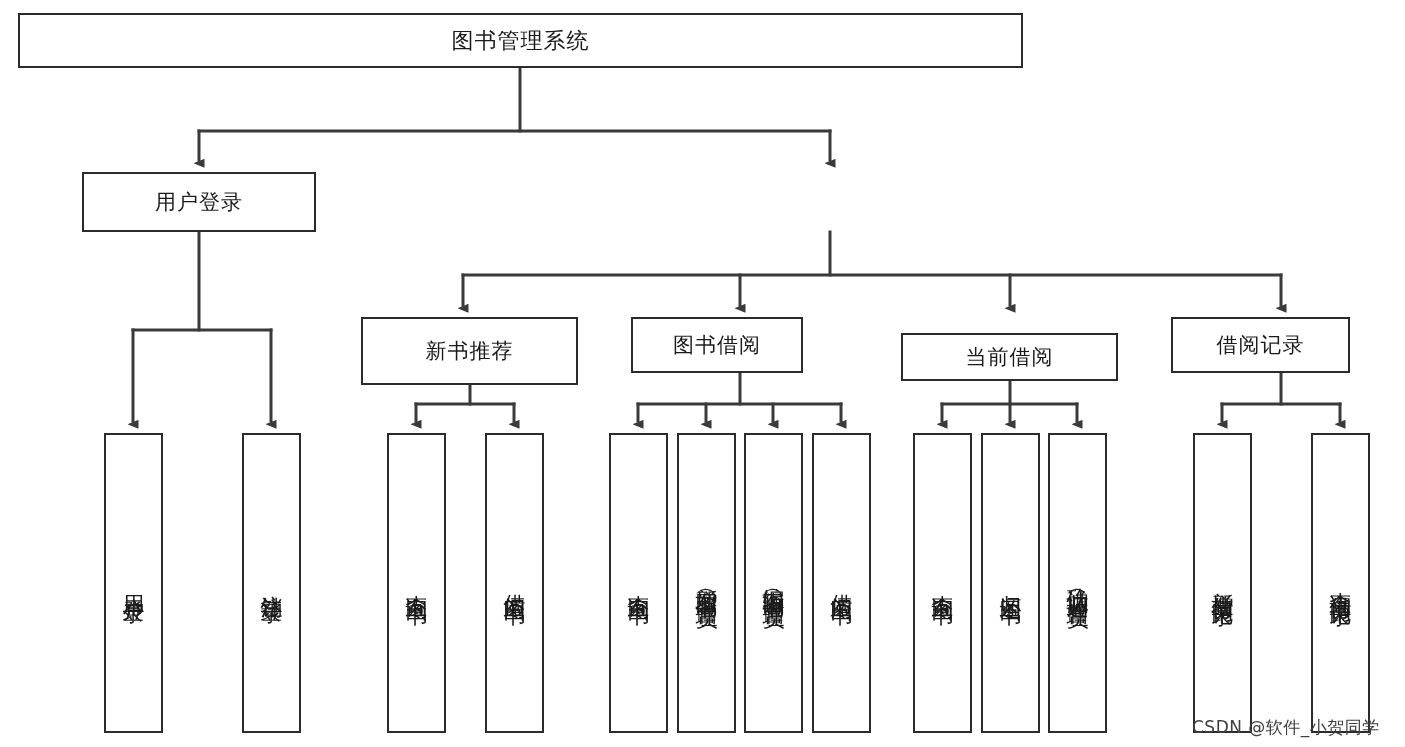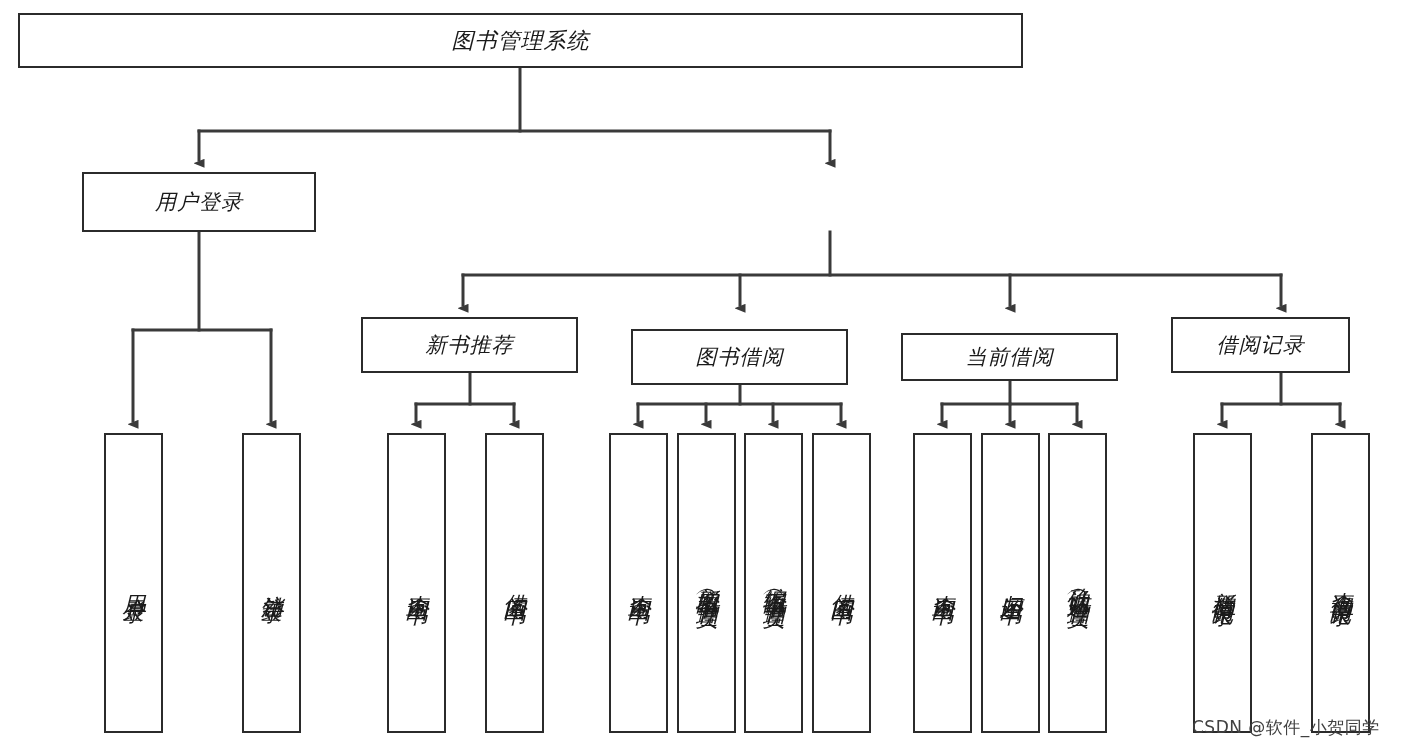--- a/index.html
+++ b/index.html
@@ -35,21 +35,20 @@
     align-items: center;
     justify-content: center;
     z-index: 2;
   }
   .node .lbl {
     color: #1a1a1a;
     font-size: 21px;
     line-height: 1.18;
     letter-spacing: 1px;
     white-space: nowrap;
-    font-style: italic;
   }
 
   
   .node.root .lbl { font-size: 22px; }
 
   
   .node.leaf {
     align-items: center;
     justify-content: center;
     padding: 6px 0;
@@ -132,24 +131,24 @@
   </svg>
 
   <div class="node root" style="left:18px; top:13px; width:1005px; height:55px;">
     <span class="lbl">图书管理系统</span>
   </div>
 
   <div class="node" style="left:82px; top:172px; width:234px; height:60px;">
     <span class="lbl">用户登录</span>
   </div>
 
-  <div class="node" style="left:361px; top:317px; width:217px; height:56px;">
+  <div class="node" style="left:361px; top:317px; width:217px; height:68px;">
     <span class="lbl">新书推荐</span>
   </div>
-  <div class="node" style="left:631px; top:317px; width:217px; height:56px;margin-top:12px;">
+  <div class="node" style="left:631px; top:317px; width:172px; height:56px;">
     <span class="lbl">图书借阅</span>
   </div>
   <div class="node" style="left:901px; top:333px; width:217px; height:48px;">
     <span class="lbl">当前借阅</span>
   </div>
   <div class="node" style="left:1171px; top:317px; width:179px; height:56px;">
     <span class="lbl">借阅记录</span>
   </div>
 
   <div class="node leaf" style="left:104px; top:433px; width:59px; height:300px;">

